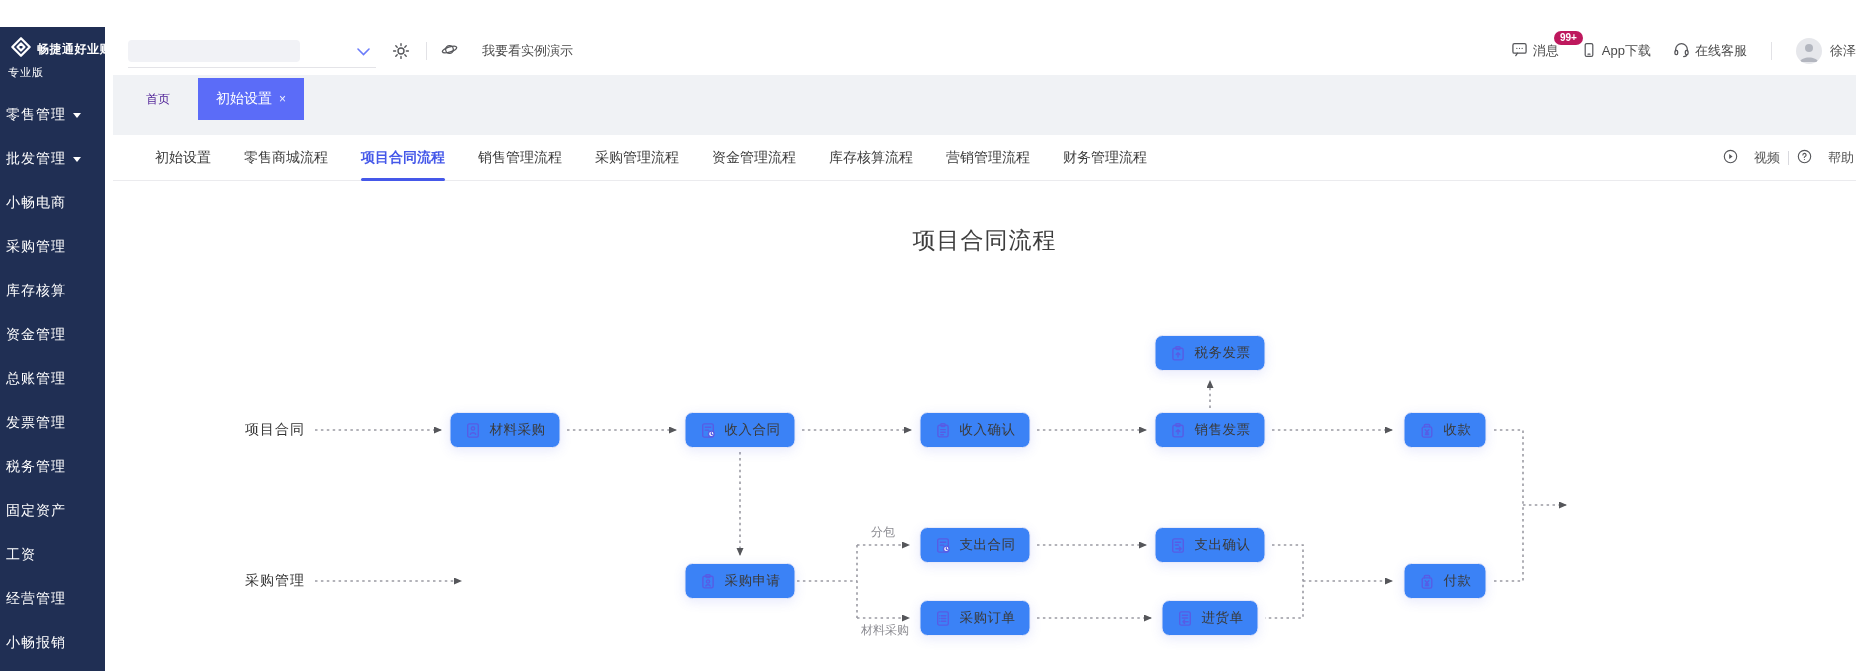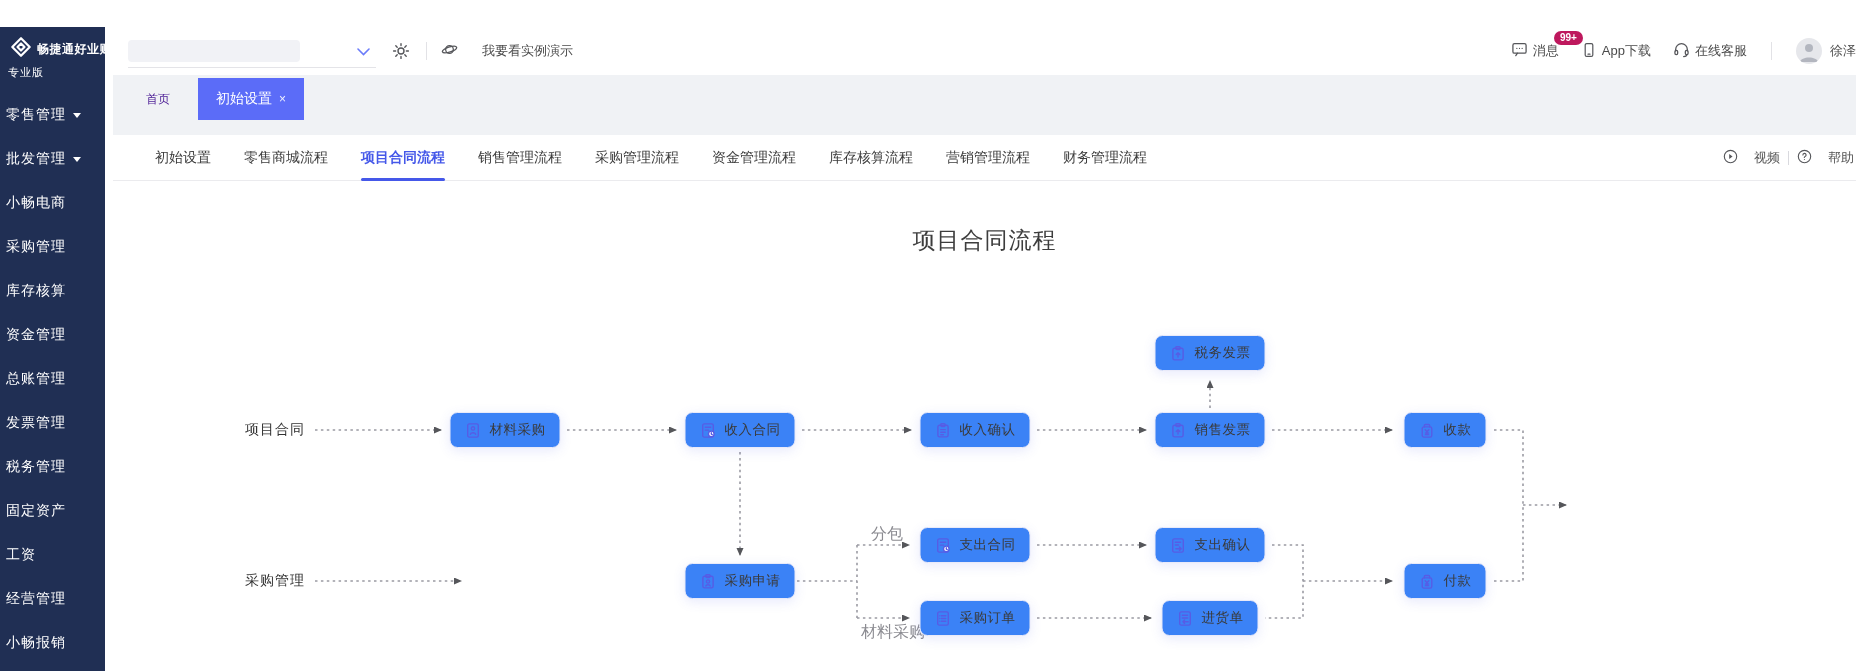--- a/index.html
+++ b/index.html
@@ -64,21 +64,21 @@
   .vh .vitem { display:flex; align-items:center; gap:16px; cursor:pointer; white-space:nowrap; }
   .vh .sep { width:1px; height:14px; background:#d9d9de; }
 
   
   .flow { position:relative; width:1743px; height:490px; }
   .flow-title { position:absolute; left:0; top:44px; width:100%; text-align:center;
                 font-size:23px; color:#3d3d3d; font-weight:500; letter-spacing:1px; }
   .edges { position:absolute; left:0; top:0; }
   .rowlabel { position:absolute; transform:translate(-50%,-50%); font-size:14px; color:#333;
               white-space:nowrap; letter-spacing:1px; }
-  .branchlabel { position:absolute; font-size:16px; color:#8c8c92; white-space:nowrap; }
+  .branchlabel { position:absolute; font-size:12px; color:#8c8c92; white-space:nowrap; }
   .node { position:absolute; transform:translate(-50%,-50%); display:inline-flex; align-items:center;
           gap:8px; background:#3b82f6; border:1px solid #e9eaf9; border-radius:8px; padding:8px 14px;
           box-shadow:0 3px 12px rgba(80,90,230,.13); cursor:pointer; white-space:nowrap; }
   .node .nlabel { font-size:13.5px; color:#3a3a3a; font-weight:500; letter-spacing:.5px; }
   .nicon { display:flex; }
   .nicon svg { display:block; }
 </style>
 </head>
 <body>
 

